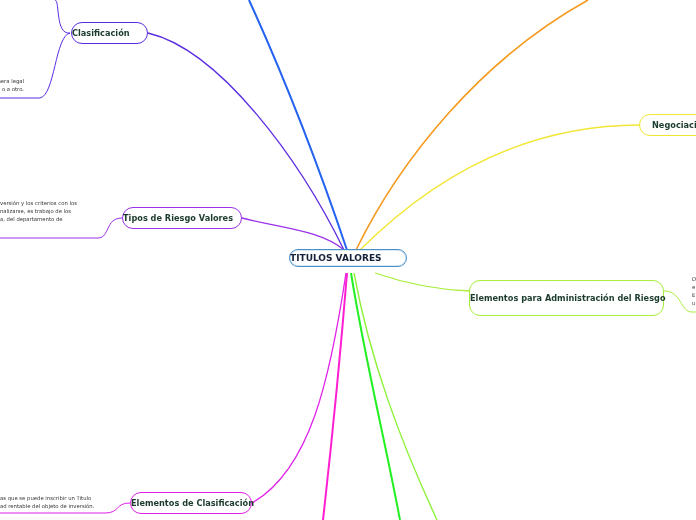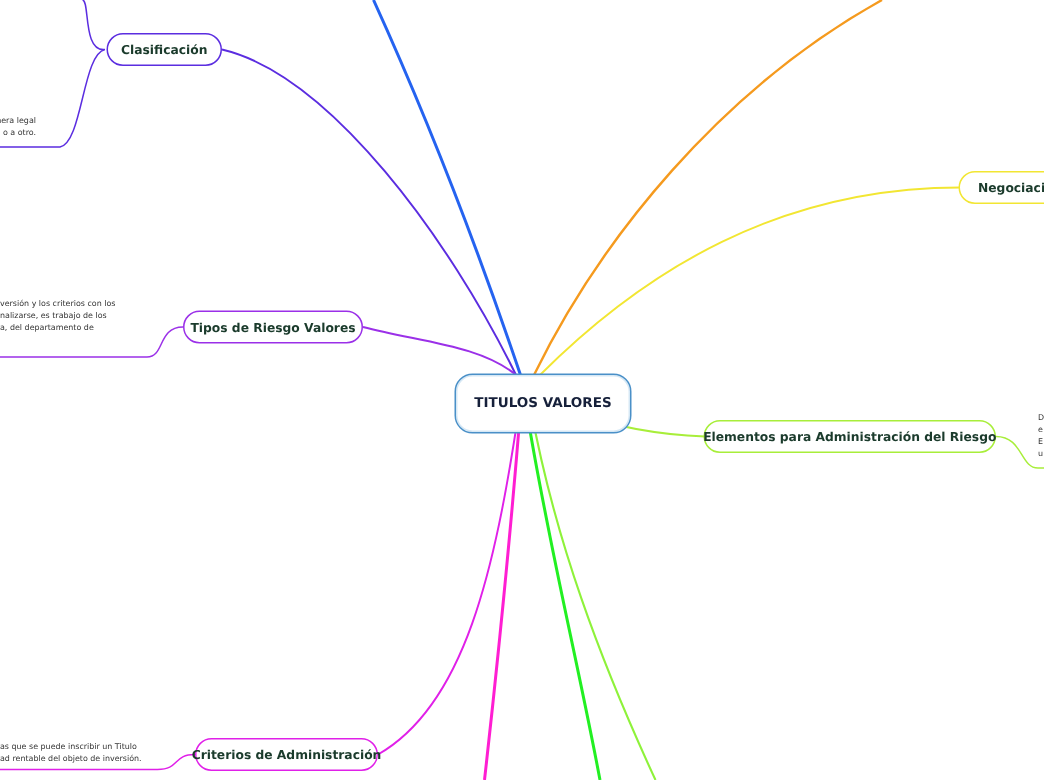--- a/index.html
+++ b/index.html
@@ -1,20 +1,20 @@
 <!DOCTYPE html>
 <html><head>
 <meta charset="utf-8">
 <style>
   html, body { margin:0; padding:0; }
   body { width:696px; height:520px; background:#ffffff; position:relative; overflow:hidden;
          font-family:"DejaVu Sans","Liberation Sans",sans-serif; }
   svg.links { position:absolute; left:0; top:0; }
   .node { position:absolute; box-sizing:border-box; border-radius:11px; background:#fff;
-          display:flex; align-items:center; justify-content:center; white-space:nowrap;
+          display:flex; align-items:center; justify-content:flex-start; white-space:nowrap;
           font-weight:bold; font-size:8.2px; color:#1b3b2c; cursor:pointer; }
   .central { border:1.5px solid #4a90c8; color:#16203a; font-size:9px; border-radius:12px;
              box-shadow:0 0 0 1px #d6e8f5 inset; }
   .note { position:absolute; font-size:5.3px; line-height:8px; color:#333; white-space:nowrap; }
 </style>
 </head>
 <body>
 
 <svg class="links" width="696" height="520">
 
@@ -33,41 +33,41 @@
   <path d="M664,291 C682,291 680,312 692,312 L696,312" stroke="#a8ee3a" stroke-width="1" fill="none"></path>
 
   <path d="M346,273 C330,380 310,470 252,503" stroke="#e020e8" stroke-width="1.3" fill="none"></path>
   <path d="M130,503 C115,503 120,513 105,513 L0,513" stroke="#e020e8" stroke-width="1" fill="none"></path>
 
   <path d="M347,273 C340,360 332,440 323,520" stroke="#ff1ed2" stroke-width="2" fill="none"></path>
   <path d="M351,273 C365,360 385,440 400,520" stroke="#22f022" stroke-width="2" fill="none"></path>
   <path d="M354,273 C370,360 400,440 437,520" stroke="#8ef23a" stroke-width="1.4" fill="none"></path>
 </svg>
 
-<div class="node central" style="left:303px;top:249px;width:118px;height:40px;">
+<div class="node central" style="left:289px;top:249px;width:118px;height:18px;">
   <span>TITULOS VALORES</span>
 </div>
 
 <div class="node" style="left:71px;top:22px;width:77px;height:22px;border:1.5px solid #5b2de0;">
   <span>Clasificación</span>
 </div>
 
 <div class="node" style="left:122px;top:207px;width:120px;height:22px;border:1.5px solid #9b30e8;">
   <span>Tipos de Riesgo Valores</span>
 </div>
 
 <div class="node" style="left:130px;top:492px;width:122px;height:22px;border:1.5px solid #e020e8;">
-  <span>Criterios de Administración</span>
+  <span>Elementos de Clasificación</span>
 </div>
 
 <div class="node" style="left:639px;top:114px;width:80px;height:22px;border:1.5px solid #f2e632;justify-content:flex-start;padding-left:12px;">
   <span>Negociación</span>
 </div>
 
-<div class="node" style="left:469px;top:280px;width:195px;height:22px;border:1.5px solid #a8ee3a;">
+<div class="node" style="left:469px;top:280px;width:195px;height:36px;border:1.5px solid #a8ee3a;">
   <span>Elementos para Administración del Riesgo</span>
 </div>
 
 <div class="note" style="right:672px;left:auto;top:77px;text-align:right;">
   <div>manera legal</div>
   <div>o a otro.</div>
 </div>
 <div class="note" style="left:0;top:199px;">
   <div>versión y los criterios con los</div>
   <div>nalizarse, es trabajo de los</div>

